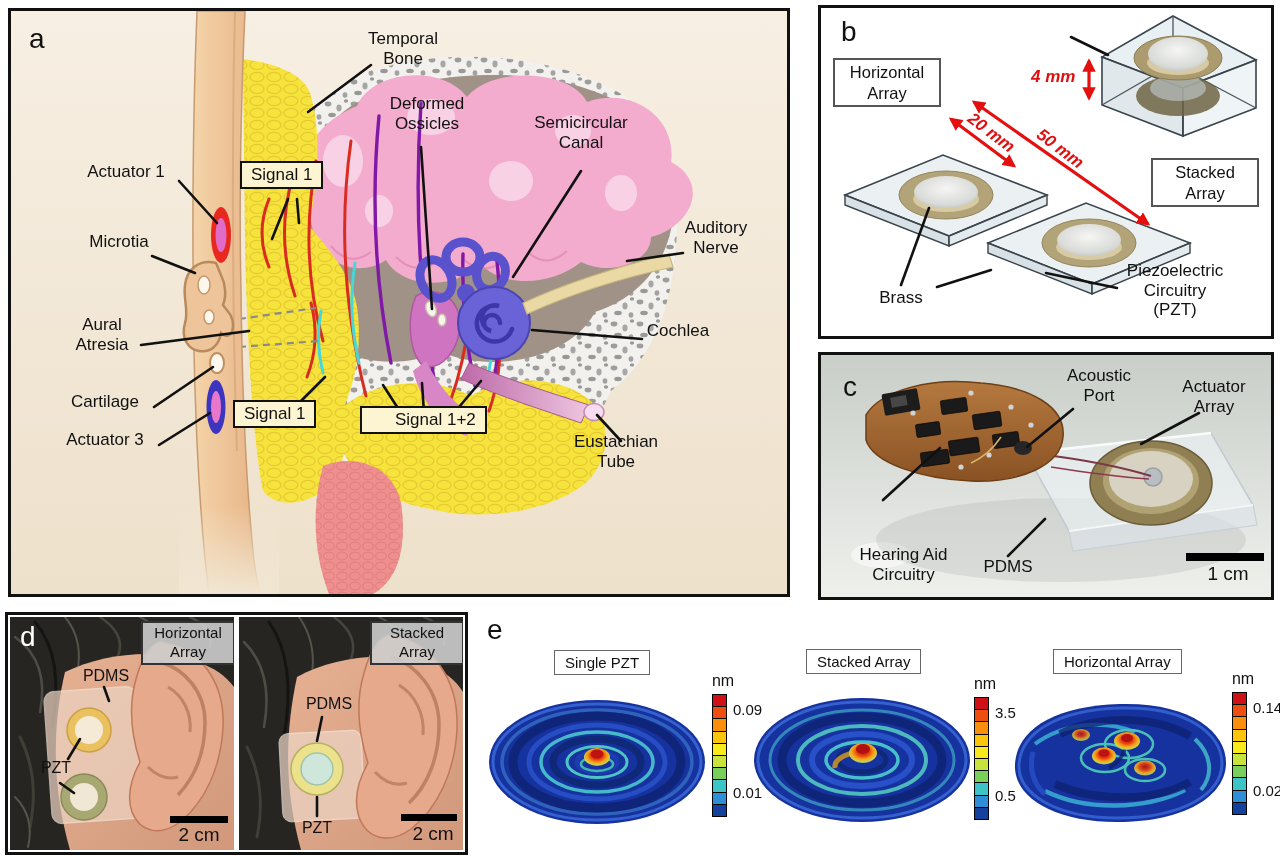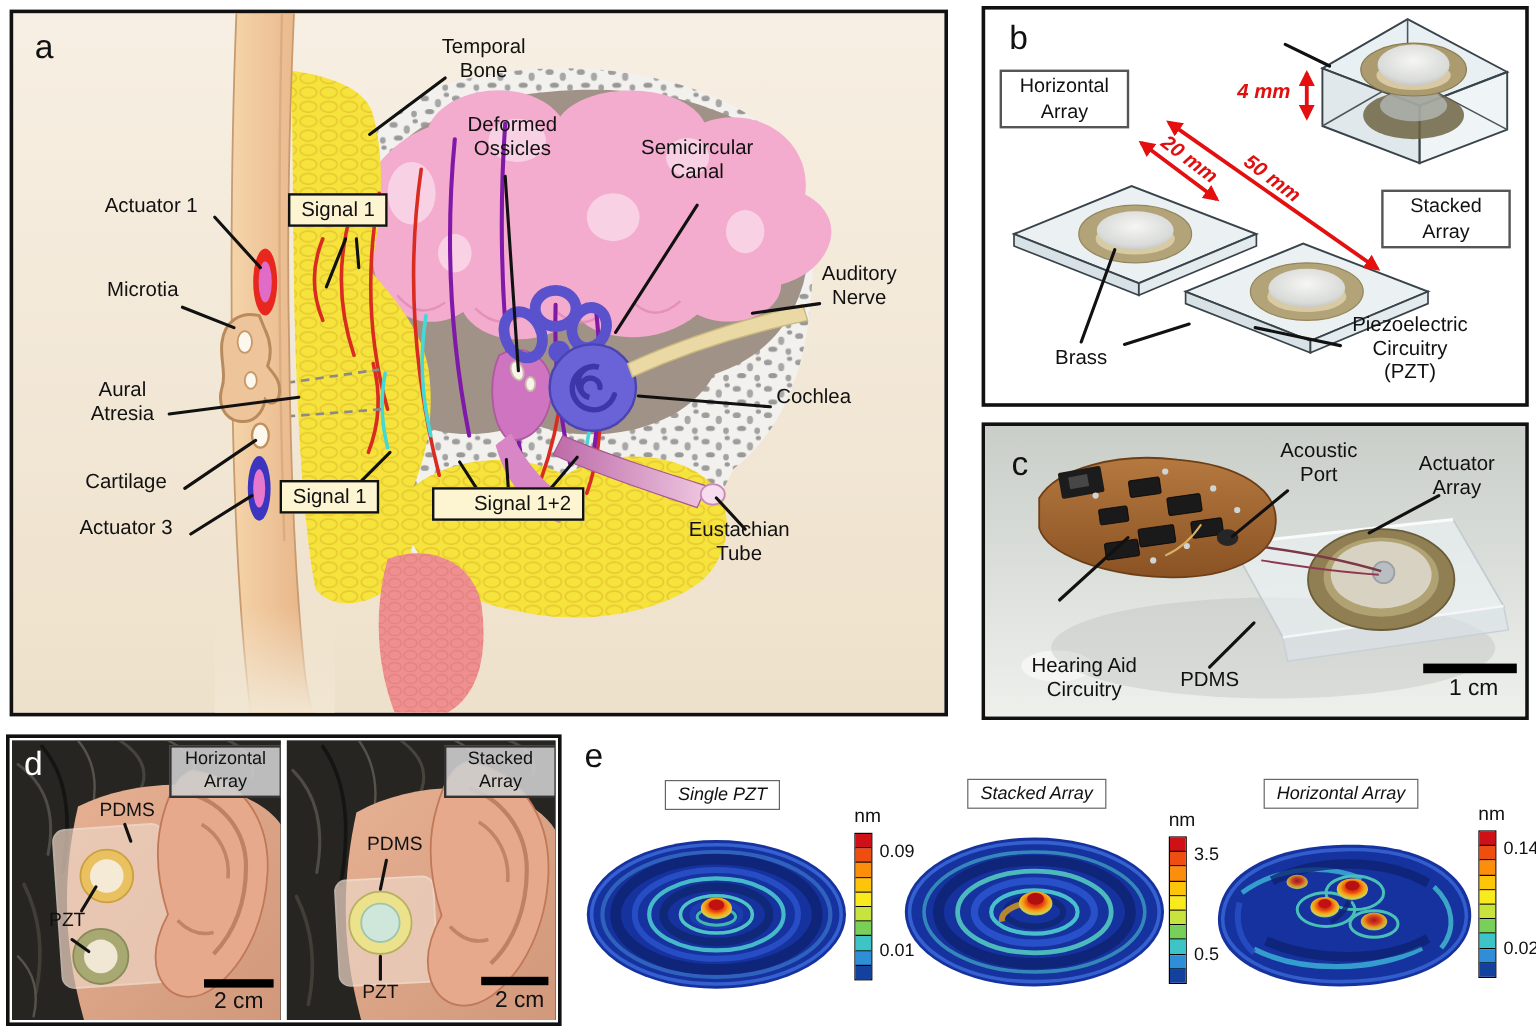--- a/index.html
+++ b/index.html
@@ -14,21 +14,21 @@
   .sigbox{position:absolute;background:#fdf5d2;border:2px solid #111;font-size:17px;
           padding:2px 9px;white-space:pre-line;text-align:center;}
   .whitebox{position:absolute;background:#fff;border:2px solid #555;font-size:16.5px;
             padding:2px 8px;line-height:1.25;white-space:pre-line;text-align:center;}
   .reddim{position:absolute;color:#e01010;font-style:italic;font-weight:bold;
           font-size:17px;white-space:pre-line;}
   .badge{position:absolute;background:rgba(205,205,205,.9);border:2px solid #333;
          font-size:15px;line-height:1.25;padding:1px 7px;white-space:pre-line;text-align:center;}
   .photo{position:absolute;top:2px;width:224px;height:233px;overflow:hidden;background:#262522;}
   .simbox{position:absolute;background:#fff;border:1.5px solid #666;font-size:15px;
-          padding:3px 10px;white-space:nowrap;font-style:italic;}
+          padding:3px 10px;white-space:nowrap;}
   .cbar{position:absolute;}
   .cbar-bar{width:15px;height:123px;border:1.5px solid #000;display:flex;flex-direction:column;box-sizing:border-box;}
   .cbar-cell{flex:1;border-bottom:1.5px solid #000;}
   .cbar-cell:last-child{border-bottom:none;}
   .cbar-unit{position:absolute;top:-22px;left:-4px;font-size:16px;width:30px;text-align:center;}
   .cbar-max{position:absolute;left:21px;top:7px;font-size:15px;}
   .cbar-min{position:absolute;left:21px;top:90px;font-size:15px;}
 </style>
 </head>
 <body>

